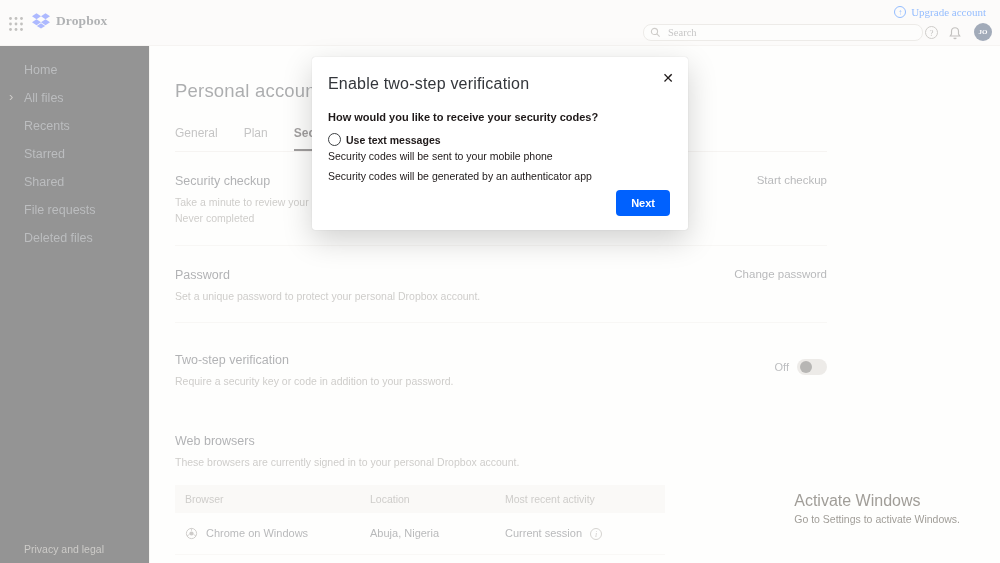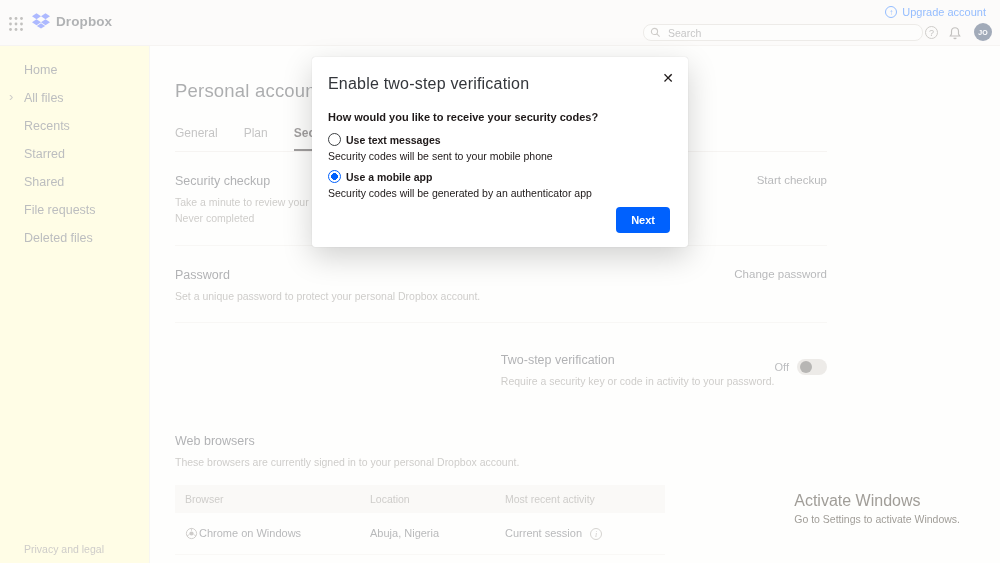--- a/index.html
+++ b/index.html
@@ -6,21 +6,21 @@
   html,body { margin:0; padding:0; }
   body {
     width:1000px; height:563px; overflow:hidden; position:relative;
     font-family:"Liberation Sans", sans-serif;
     background:#f7f5f2; color:#1e1919;
   }
 
   
   .topbar {
     position:absolute; top:0; left:0; right:0; height:46px;
-    background:#f7f5f2; border-bottom:1px solid #e9e5df; z-index:1;
+    background:#f7f5f2; border-bottom:1px solid #e9e5df; z-index:1;font-family:Liberation Serif, serif;
   }
   .apps-btn { position:absolute; left:8px; top:16px; width:16px; height:16px; cursor:pointer; }
   .apps-btn svg { display:block; }
   .brand { position:absolute; left:32px; top:13px; display:flex; align-items:center; gap:6px; }
   .brand-text { font-size:13.5px; font-weight:bold; color:#44484d; letter-spacing:.1px; }
   .upgrade { position:absolute; right:14px; top:6px; display:flex; align-items:center; gap:5px;
              color:#0061fe; font-size:11px; cursor:pointer; }
   .upgrade .circ { width:12px; height:12px; border:1px solid #0061fe; border-radius:50%;
                    font-size:8px; line-height:11px; text-align:center; }
   .searchbox { position:absolute; left:643px; top:24px; width:280px; height:17px;
@@ -31,59 +31,59 @@
   .tb-icon { position:absolute; top:26px; width:14px; height:14px; color:#6f6b66; cursor:pointer; }
   .help-icon { right:62px; border:1px solid #8a867f; border-radius:50%; width:13px; height:13px;
                font-size:9px; line-height:12px; text-align:center; color:#6f6b66; }
   .bell-icon { right:38px; }
   .avatar { position:absolute; right:8px; top:23px; width:18px; height:18px; border-radius:50%;
             background:#23375a; color:#fff; font-size:7px; font-weight:bold;
             display:flex; align-items:center; justify-content:center; cursor:pointer; }
 
   
   .sidebar { position:absolute; top:46px; left:0; bottom:0; width:150px;
-             background:#fef9c3; border-right:1px solid #ece9e3; z-index:1; }
+             background:#000000; border-right:1px solid #ece9e3; z-index:1; }
   .side-item { padding:7px 10px 7px 24px; font-size:12.5px; color:#5f6368; cursor:pointer;
                position:relative; }
   .side-item:first-child { margin-top:10px; }
   .side-item .chev { position:absolute; left:9px; top:5px; font-size:13px; color:#8a867f; }
   .side-footer { position:absolute; left:24px; bottom:8px; font-size:10.5px; color:#8a867f; cursor:pointer; }
 
   
   .main { position:absolute; top:46px; left:150px; right:0; bottom:0;
           background:#fdfcfa; padding:34px 0 0 25px; }
   .content { width:652px; }
   .page-title { font-size:18.5px; font-weight:400; color:#3b3e42; margin:0 0 24px 0; letter-spacing:.2px; }
 
   .tabs { display:flex; gap:26px; border-bottom:1px solid #e9e5df; }
   .tab { font-size:12px; color:#737373; padding:0 0 9px 0; cursor:pointer; }
   .tab.active { font-weight:bold; color:#1e1919; border-bottom:2px solid #1e1919; }
 
   .section { display:flex; justify-content:space-between; align-items:flex-start;
              padding:22px 0 18px 0; border-bottom:1px solid #efece6; }
-  .section.noline { border-bottom:none;justify-content:flex-end; }
+  .section.noline { border-bottom:none; }
   .sec-title { font-size:12.5px; color:#45484d; margin:0 0 7px 0; font-weight:400; }
   .sec-desc { font-size:10.5px; color:#8a8781; margin:0; line-height:1.5; }
   .sec-action { font-size:11.5px; color:#55585c; font-weight:normal; cursor:pointer; white-space:nowrap; }
 
   .toggle-wrap { display:flex; align-items:center; gap:8px; margin-top:6px; }
   .toggle-label { font-size:11px; color:#5f6368; }
   .toggle { width:30px; height:16px; border-radius:9px; background:#d3cfc9; position:relative; cursor:pointer; }
   .toggle .knob { position:absolute; left:3px; top:2px; width:12px; height:12px; border-radius:50%;
                   background:#55524d; }
 
   
   .browsers { margin-top:8px; }
   table.sessions { border-collapse:collapse; margin-top:14px; width:490px; }
   table.sessions th { background:#f3f0eb; font-size:10.5px; font-weight:400; color:#8a8781;
                       text-align:left; padding:8px 10px; }
   table.sessions td { font-size:11px; color:#55585c; padding:14px 10px; border-bottom:1px solid #f1eee9; }
   table.sessions tr:last-child td { border-bottom:none; }
   .col-browser { width:185px; } .col-loc { width:135px; } .col-act { width:128px; } .col-x { width:42px; }
-  .cell-browser { display:flex; align-items:center; gap:1px; }
+  .cell-browser { display:flex; align-items:center; gap:8px; }
   .globe { width:13px; height:13px; color:#8a8781; }
   .info-i { display:inline-block; width:12px; height:12px; border:1px solid #9b978f; border-radius:50%;
             font-size:8px; line-height:11px; text-align:center; color:#8a8781; margin-left:8px;
             font-style:italic; font-family:"Liberation Serif", serif; cursor:pointer; }
 
   
   .dim { position:absolute; inset:0; background:rgba(255,255,255,0.58); z-index:50; }
   .modal { position:absolute; left:312px; top:57px; width:376px; z-index:60;
            background:#ffffff; border-radius:3px;
            box-shadow:0 10px 30px rgba(0,0,0,0.18), 0 0 1px rgba(0,0,0,0.2);
@@ -195,21 +195,21 @@
       <div>
         <p class="sec-title">Password</p>
         <p class="sec-desc">Set a unique password to protect your personal Dropbox account.</p>
       </div>
       <div class="sec-action">Change password</div>
     </div>
 
     <div class="section noline" style="padding-top:30px;">
       <div>
         <p class="sec-title">Two-step verification</p>
-        <p class="sec-desc">Require a security key or code in activity to your password.</p>
+        <p class="sec-desc">Require a security key or code in addition to your password.</p>
       </div>
       <div class="toggle-wrap">
         <span class="toggle-label">Off</span>
         <span class="toggle">
             <span class="knob"></span>
           </span>
       </div>
     </div>
 
     <div class="browsers" style="padding-top:18px;">
@@ -275,23 +275,19 @@
 
   <div class="opt">
     <label class="opt-row">
       <input type="radio" name="codemethod" style="">
       <span class="opt-label">Use text messages</span>
     </label>
     <p class="opt-desc">Security codes will be sent to your mobile phone</p>
   </div>
 
   <div class="opt">
-    <label class="opt-row">
-      <input type="radio" name="codemethod" checked="" style="">
-      <span class="opt-label">Use a mobile app</span>
-    </label>
     <p class="opt-desc">Security codes will be generated by an authenticator app</p>
   </div>
 
   <div class="modal-actions">
     <button class="btn-primary">Next</button>
   </div>
 </div>
 
 </body></html>

